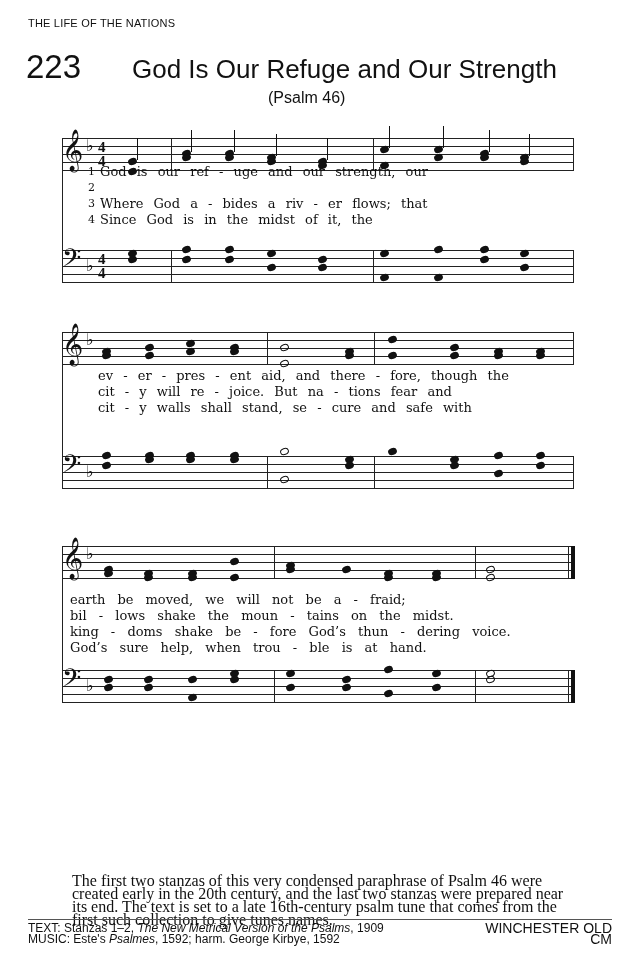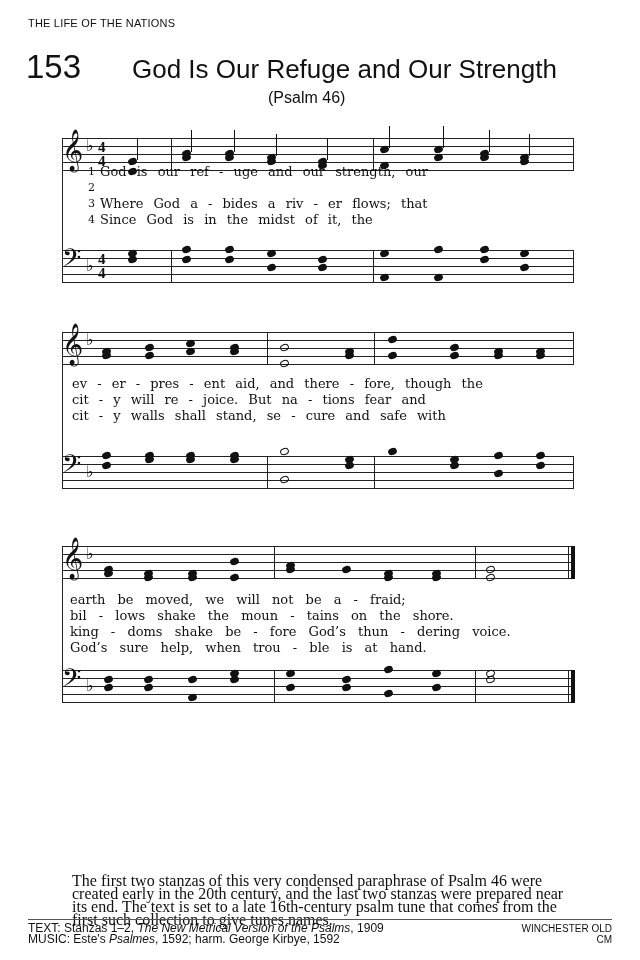--- a/index.html
+++ b/index.html
@@ -18,27 +18,27 @@
   .note { position:absolute; width:9px; height:7px; background:#111; border-radius:50%; transform:rotate(-20deg); }
   .note.open { background:transparent; border:1.5px solid #111; width:7px; height:5px; }
   .stem { position:absolute; width:1px; background:#111; }
   .lyrics { position:absolute; left:0; width:512px; font-size:13px; line-height:16px; }
   .lyric-line { position:relative; height:16px; white-space:nowrap; }
   .verse-num { position:absolute; left:26px; font-size:11px; }
   .brace-end { position:absolute; width:4px; background:#111; }
   .description { position:absolute; left:72px; top:874px; width:500px; font-family:Liberation Serif, serif; font-size:16px; line-height:13px; }
   .credits-rule { position:absolute; left:28px; right:28px; top:919px; height:1px; background:#555; }
   .credits { position:absolute; left:28px; top:923px; font-family:"Liberation Sans", sans-serif; font-size:12px; line-height:11px; }
-  .tune { position:absolute; right:28px; top:923px; text-align:right; font-family:"Liberation Sans", sans-serif; font-size:10px; line-height:11px; }
+  .tune { position:absolute; right:28px; top:923px; text-align:right; font-family:"Liberation Sans", sans-serif; font-size:14px; line-height:11px; }
 </style>
 </head>
 <body>
 
 <div class="section-label">THE LIFE OF THE NATIONS</div>
-<div class="hymn-number">153</div>
+<div class="hymn-number">223</div>
 <div class="hymn-title">God Is Our Refuge and Our Strength</div>
 <div class="hymn-subtitle">(Psalm 46)</div>
 
 <div class="system" style="top:118px;">
   <div class="staff" style="top:20px;">
     <div class="line" style="top:0"></div>
       <div class="line" style="top:8px"></div>
       <div class="line" style="top:16px"></div>
       <div class="line" style="top:24px"></div>
       <div class="line" style="top:32px"></div>
@@ -153,21 +153,21 @@
       <div class="note" style="left:283px;top:20px"></div>
     <div class="note" style="left:326px;top:4px"></div>
       <div class="note" style="left:326px;top:20px"></div>
     <div class="note" style="left:388px;top:12px"></div>
       <div class="note" style="left:388px;top:20px"></div>
     <div class="note" style="left:432px;top:16px"></div>
       <div class="note" style="left:432px;top:20px"></div>
     <div class="note" style="left:474px;top:16px"></div>
       <div class="note" style="left:474px;top:20px"></div>
   </div>
-  <div class="lyrics" style="top:64px;">
+  <div class="lyrics" style="top:56px;padding-left:26px;">
     <div class="lyric-line">
         <span style="position:absolute;left:10px;word-spacing:6px">ev - er - pres - ent aid, and there - fore, though the</span>
       </div>
     <div class="lyric-line">
         <span style="position:absolute;left:10px;word-spacing:6px">cit - y will re - joice. But na - tions fear and</span>
       </div>
     <div class="lyric-line">
         <span style="position:absolute;left:10px;word-spacing:6px">cit - y walls shall stand, se - cure and safe with</span>
       </div>
   </div>
@@ -234,21 +234,21 @@
     <div class="note" style="left:370px;top:24px"></div>
       <div class="note" style="left:370px;top:28px"></div>
     <div class="note open" style="left:424px;top:20px"></div>
       <div class="note open" style="left:424px;top:28px"></div>
   </div>
   <div class="lyrics" style="top:66px;">
     <div class="lyric-line">
         <span style="position:absolute;left:8px;word-spacing:8px">earth be moved, we will not be a - fraid;</span>
       </div>
     <div class="lyric-line">
-        <span style="position:absolute;left:8px;word-spacing:8px">bil - lows shake the moun - tains on the shore.</span>
+        <span style="position:absolute;left:8px;word-spacing:8px">bil - lows shake the moun - tains on the midst.</span>
       </div>
     <div class="lyric-line">
         <span style="position:absolute;left:8px;word-spacing:8px">king - doms shake be - fore God’s thun - dering voice.</span>
       </div>
     <div class="lyric-line">
         <span style="position:absolute;left:8px;word-spacing:8px">God’s sure help, when trou - ble is at hand.</span>
       </div>
   </div>
   <div class="staff" style="top:144px;">
     <div class="line" style="top:0"></div>

